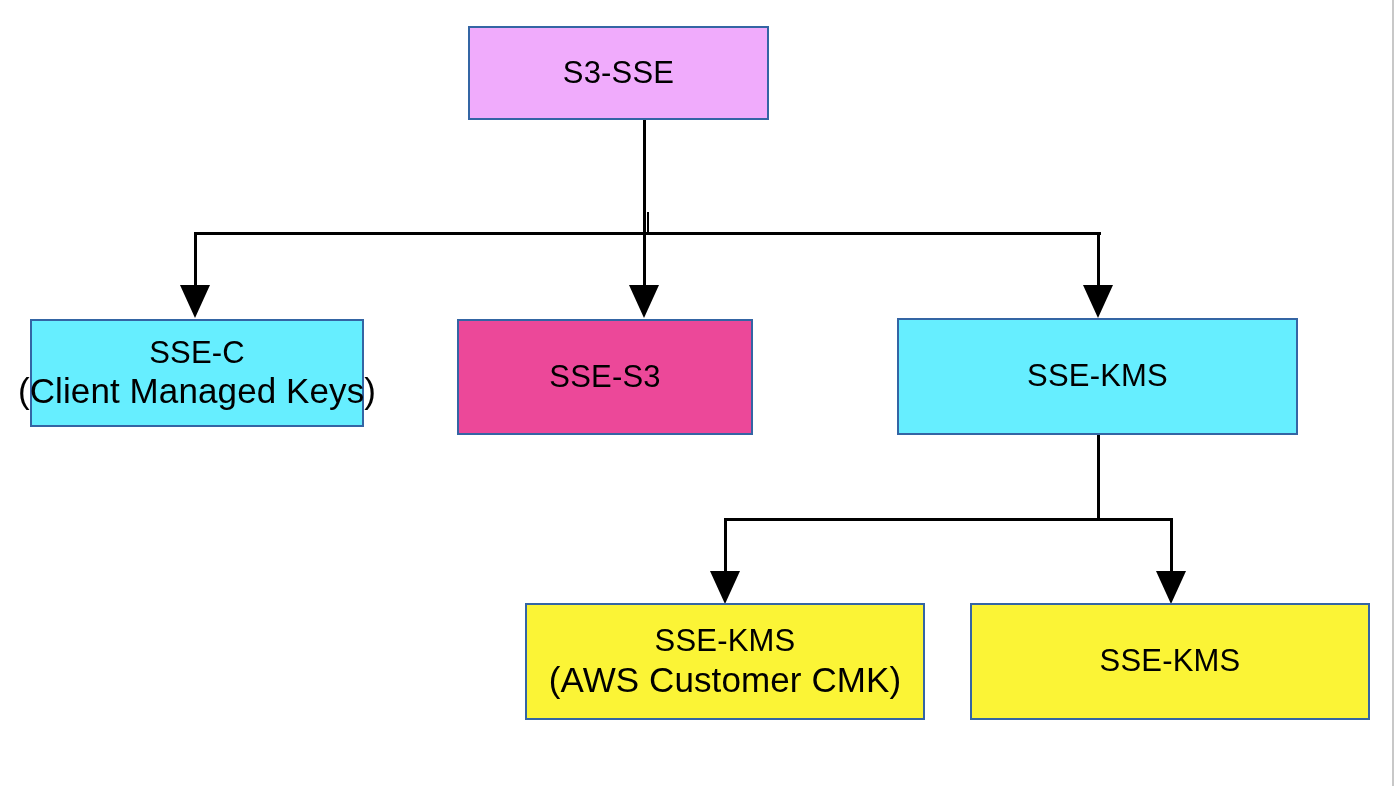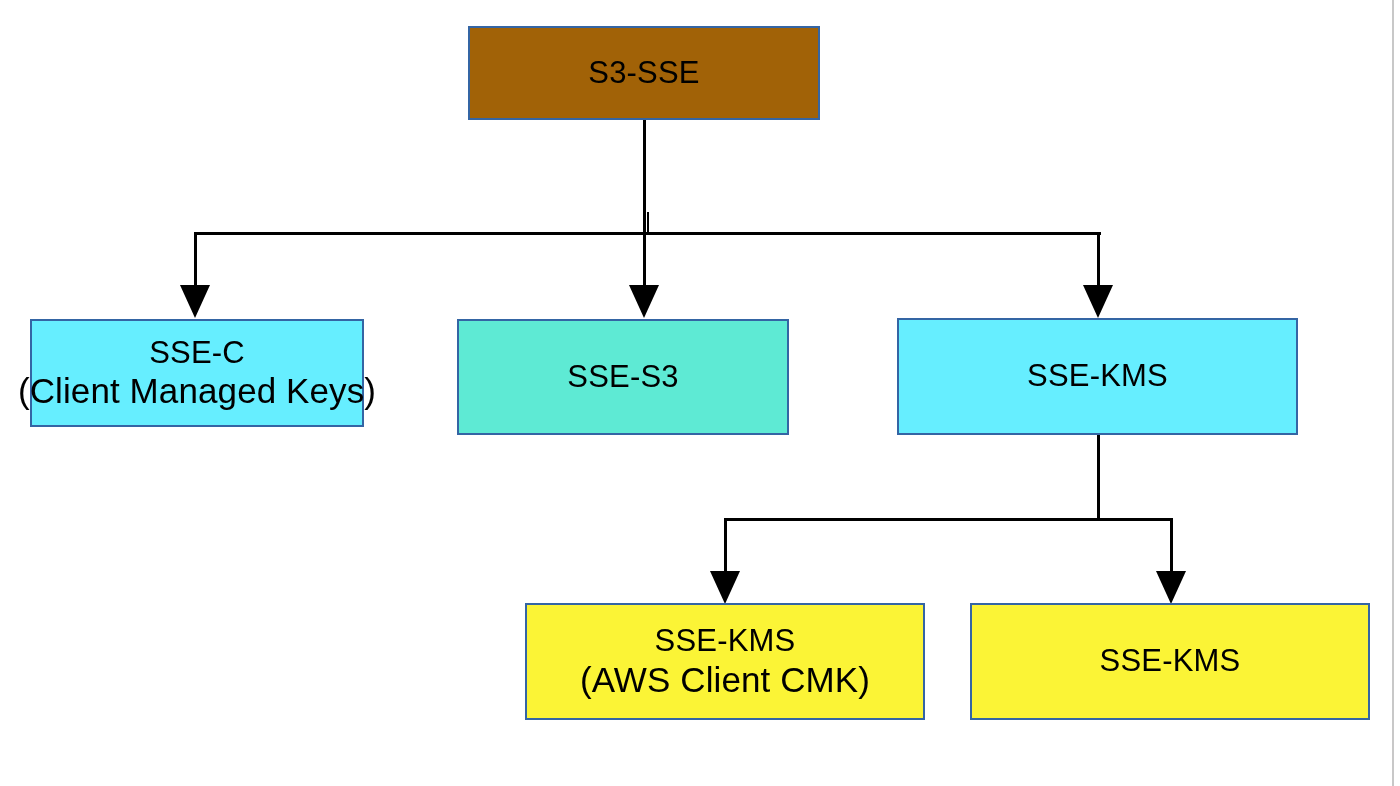--- a/index.html
+++ b/index.html
@@ -102,39 +102,39 @@
 
   <div class="conn-v" style="left:1097px; top:435px; height:86px;"></div>
   <div class="conn-h" style="left:724px; top:518px; width:449px;"></div>
 
   <div class="conn-v" style="left:724px; top:518px; height:55px;"></div>
   <div class="arrow-down" style="left:710px; top:571px;"></div>
 
   <div class="conn-v" style="left:1170px; top:518px; height:55px;"></div>
   <div class="arrow-down" style="left:1156px; top:571px;"></div>
 
-  <div class="node root single" style="left:468px; top:26px; width:352px; height:94px; background:#a16207;">
+  <div class="node root single" style="left:468px; top:26px; width:301px; height:94px; background:#f0abfc;">
     <span class="title">S3-SSE</span>
   </div>
 
   <div class="node" style="left:30px; top:319px; width:334px; height:108px; background:#66eeff;">
     <span class="title">SSE-C</span>
     <span class="subtitle">(Client Managed Keys)</span>
   </div>
 
-  <div class="node" style="left:457px; top:319px; width:332px; height:116px; background:#5eead4;text-align:right;">
+  <div class="node" style="left:457px; top:319px; width:296px; height:116px; background:#ec4899;text-align:right;">
     <span class="title">SSE-S3</span>
   </div>
 
   <div class="node single" style="left:897px; top:318px; width:401px; height:117px; background:#66eeff;">
     <span class="title">SSE-KMS</span>
   </div>
 
   <div class="node" style="left:525px; top:603px; width:400px; height:117px; background:#fbf436;">
     <span class="title">SSE-KMS</span>
-    <span class="subtitle">(AWS Client CMK)</span>
+    <span class="subtitle">(AWS Customer CMK)</span>
   </div>
 
   <div class="node" style="left:970px; top:603px; width:400px; height:117px; background:#fbf436;">
     <span class="title">SSE-KMS</span>
   </div>
 
 </div>
 
 </body></html>

